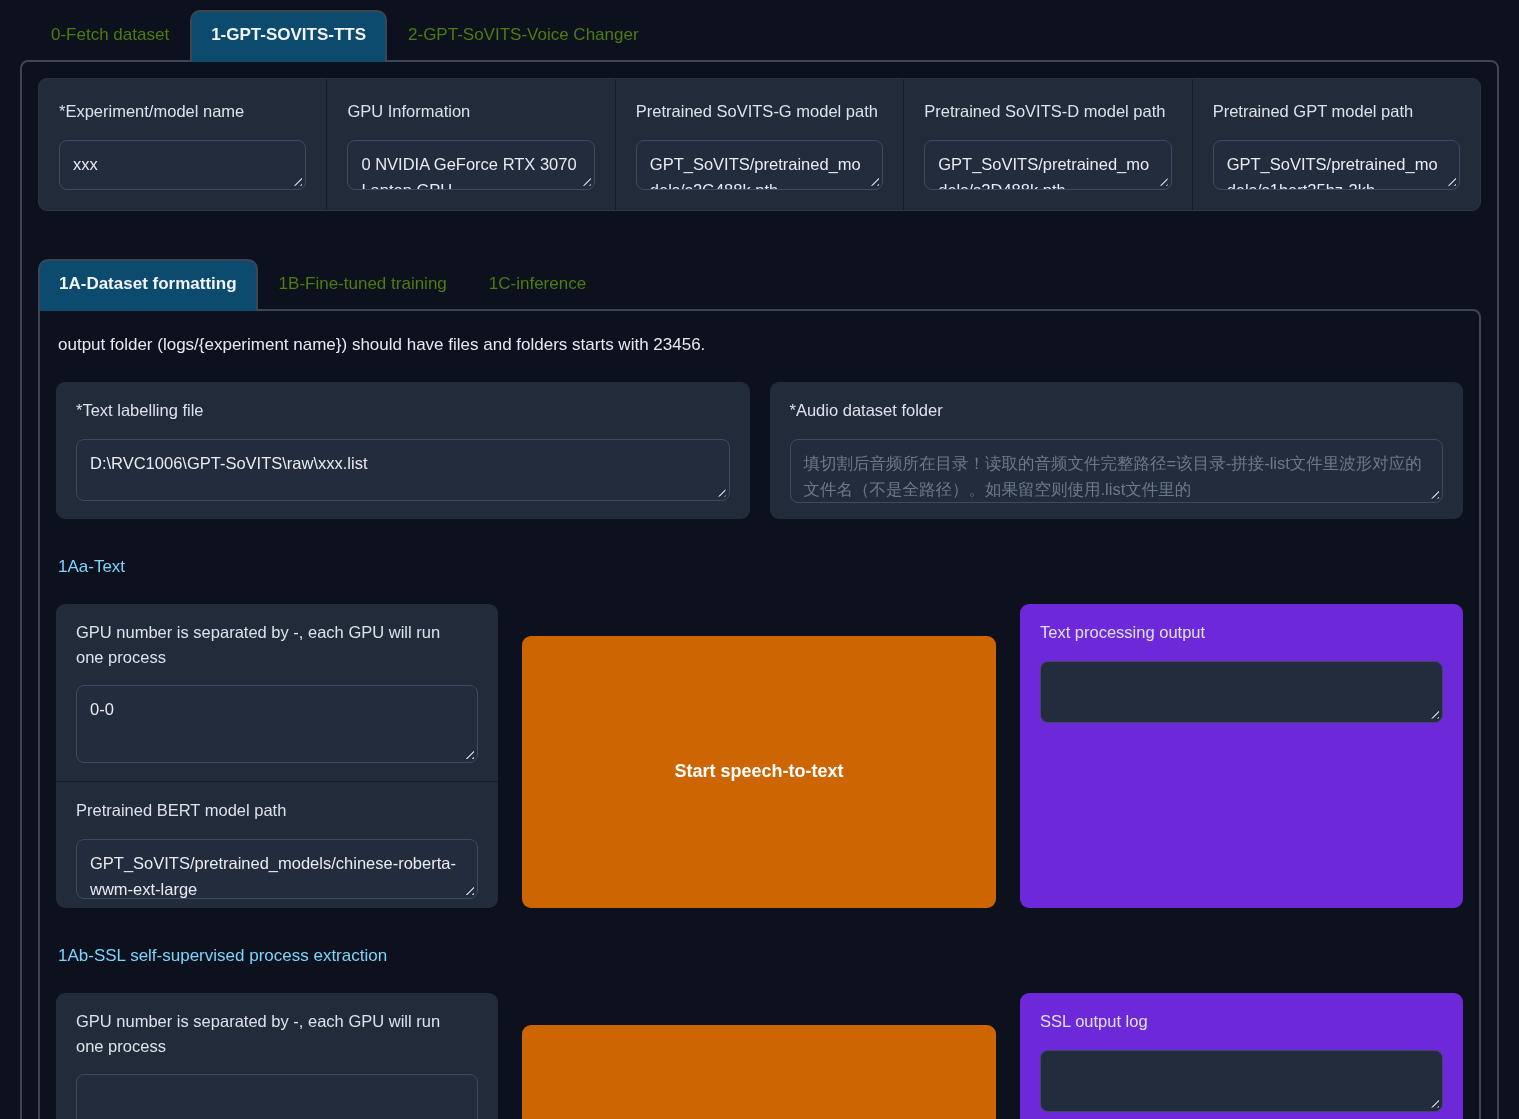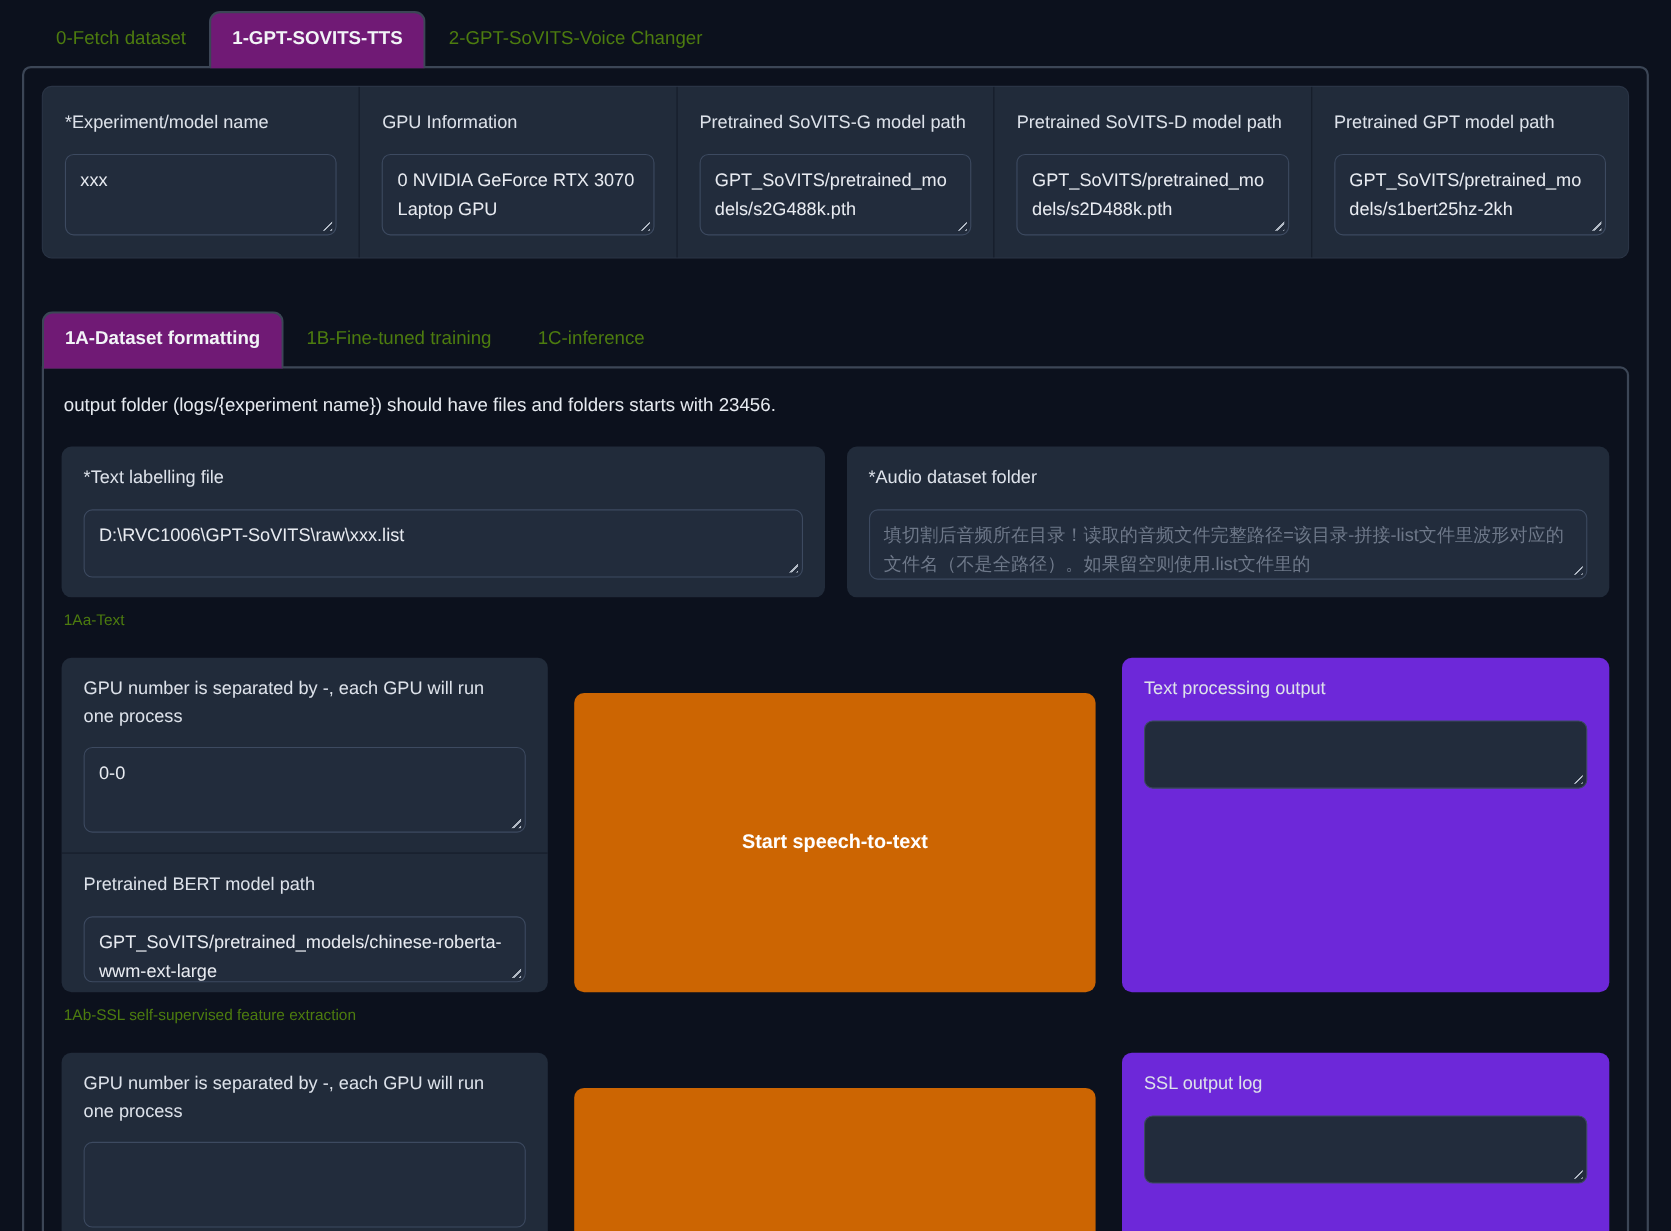--- a/index.html
+++ b/index.html
@@ -11,21 +11,21 @@
     color: #e5e9ef;
   }
 
   
   .tabbar { display: flex; padding-left: 30px; margin-top: 10px; position: relative; z-index: 2; }
   .tab {
     padding: 13px 19px 15px; font-size: 17px; color: #4d7c0f; cursor: pointer;
     border: 2px solid transparent; border-bottom: none; white-space: nowrap;
   }
   .tab.active {
-    color: #f2f4f7; font-weight: 600; background: #701a75;
+    color: #f2f4f7; font-weight: 600; background: #0c4a6e;
     border-color: #3c4656; border-radius: 10px 10px 0 0;
     margin-bottom: -2px; position: relative;
   }
 
   
   .main-panel {
     margin: 0 20px; border: 2px solid #3c4656; border-radius: 8px;
     padding: 16px; height: 1400px; position: relative; z-index: 1;
   }
 
@@ -34,21 +34,21 @@
     display: flex; background: #212b3a; border: 1px solid #2a3445; border-radius: 9px;
   }
   .form-cell { flex: 1 1 0; padding: 20px; min-width: 0; }
   .form-cell + .form-cell { border-left: 1px solid #151c29; }
 
   .field-label { font-size: 16.5px; line-height: 1.5; color: #dde2ea; margin-bottom: 16px; }
   .gpu-label { max-width: 372px; }
 
   .input-wrap { position: relative; }
   textarea.gr-text {
-    display: block; width: 100%; height: 74px;
+    display: block; width: 100%; height: 50px;
     background: #222c3c; border: 1.4px solid #3d4a60; border-radius: 8px;
     color: #e8ebf1; font-size: 16.5px; line-height: 1.6; padding: 10px 13px;
     resize: none; overflow: hidden; outline: none;
     font-family: "Liberation Sans", "DejaVu Sans", sans-serif;
     overflow-wrap: break-word; word-break: break-all; tab-size: 3;
   }
   textarea.gr-text::placeholder { color: #6e7889; }
   .resizer {
     position: absolute; right: 4px; bottom: 4px; width: 11px; height: 11px;
     background: repeating-linear-gradient(135deg, #b9c1cc 0 1.7px, transparent 1.7px 4.6px);
@@ -66,21 +66,21 @@
   .info-text { font-size: 17px; color: #e6eaf0; margin: 8px 2px 27px; }
 
   .row-2col { display: flex; gap: 20px; }
   .group {
     background: #212b3a; border-radius: 9px; padding: 16px 20px 18px; overflow: hidden;
   }
   .row-2col .group { flex: 1 1 0; height: 137px; }
   .row-2col textarea.gr-text { height: 62px; }
   .row-2col .tall textarea.gr-text { height: 64px; }
 
-  .section-heading { font-size: 14px; color: #4d7c0f; margin: 12px 2px 27px; }
+  .section-heading { font-size: 17px; color: #7dd3fc; margin: 38px 2px 27px; }
 
   .row-3col { display: flex; gap: 24px; height: 304px; }
   .panel-left {
     width: 442px; flex: 0 0 442px; background: #212b3a; border-radius: 9px;
     display: flex; flex-direction: column; overflow: hidden;
   }
   .panel-field { padding: 16px 20px 18px; }
   .panel-field + .panel-field { border-top: 1px solid #151c29; flex: 1; }
   .panel-field textarea.gr-text { height: 78px; }
   .panel-field.clip textarea.gr-text { height: 60px; }
@@ -204,21 +204,21 @@
 
       <div class="panel-right">
         <div class="field-label">Text processing output</div>
         <div class="input-wrap">
           <textarea class="gr-text" style=""></textarea>
           <span class="resizer"></span>
         </div>
       </div>
     </div>
 
-    <div class="section-heading">1Ab-SSL self-supervised feature extraction</div>
+    <div class="section-heading">1Ab-SSL self-supervised process extraction</div>
 
     <div class="row-3col">
       <div class="panel-left">
         <div class="panel-field">
           <div class="field-label gpu-label">GPU number is separated by -, each GPU will run one process</div>
           <div class="input-wrap">
             <textarea class="gr-text" style=""></textarea>
 
           </div>
         </div>

